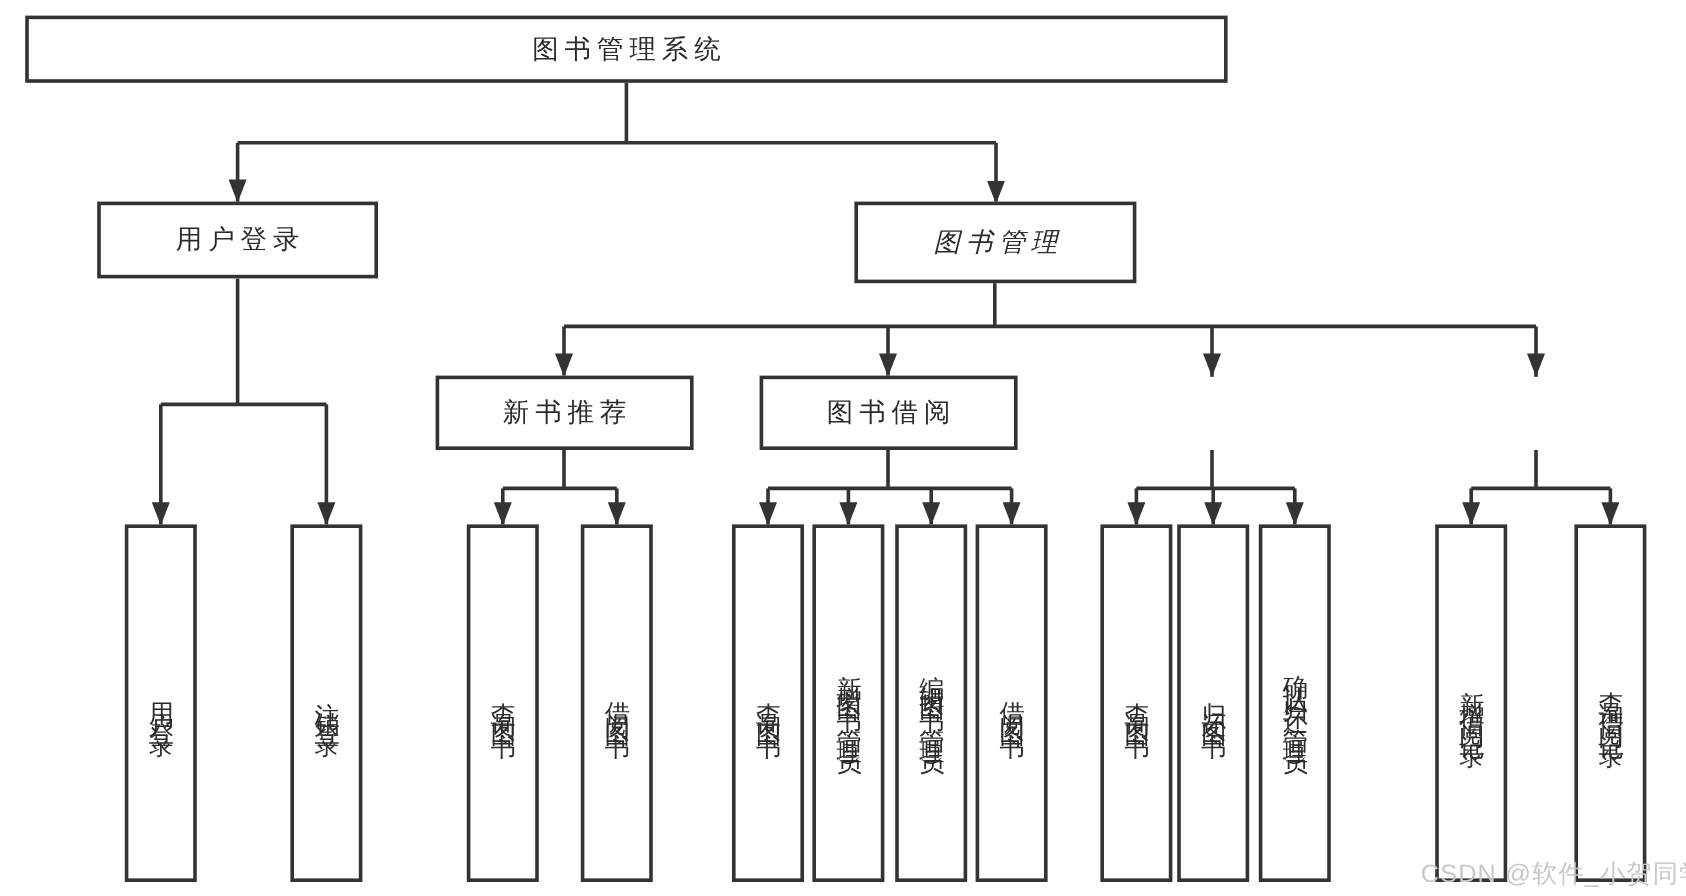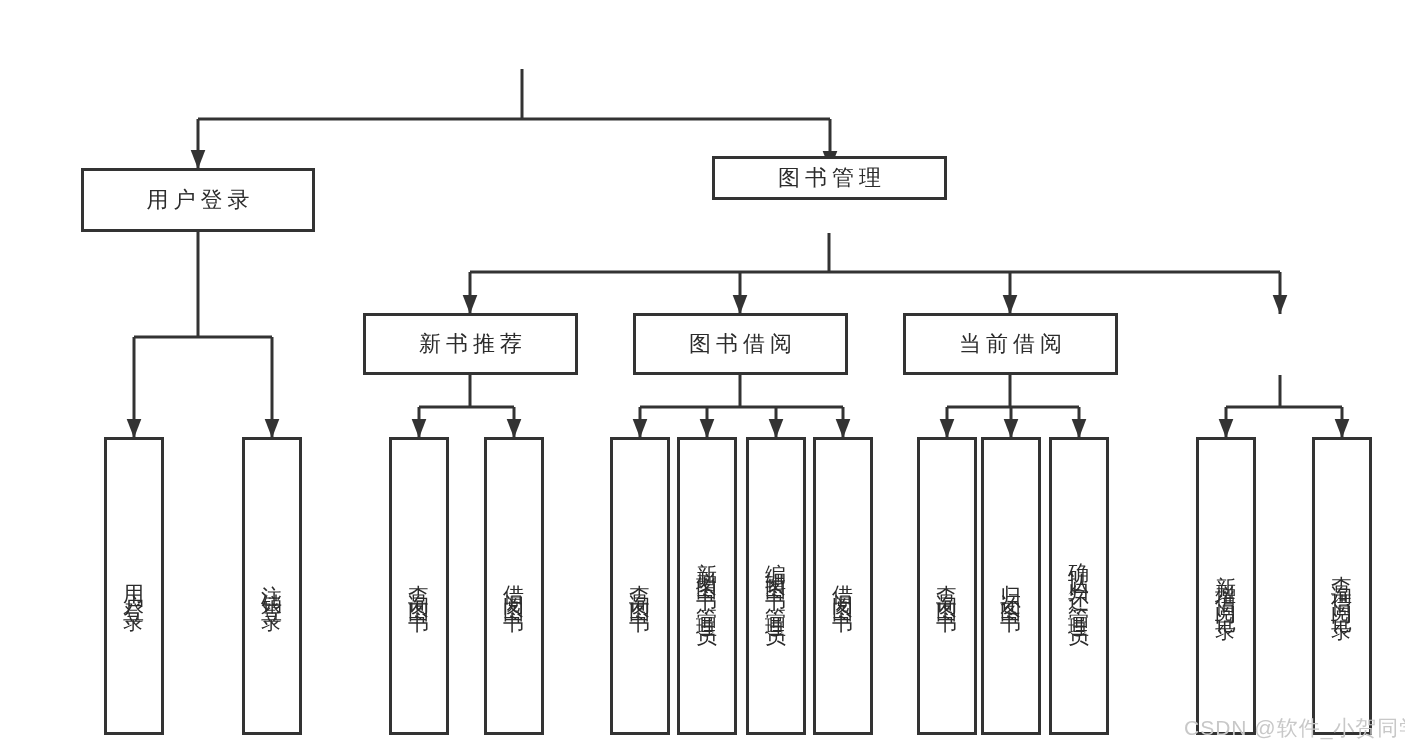--- a/index.html
+++ b/index.html
@@ -115,36 +115,36 @@
     </g>
 
     <g>
       <path d="M1280 375 V407"></path>
       <path d="M1226 407 H1342"></path>
       <line x1="1226" y1="407" x2="1226" y2="438" marker-end="url(#arrow)"></line>
       <line x1="1342" y1="407" x2="1342" y2="438" marker-end="url(#arrow)"></line>
     </g>
   </svg>
 
+  <div class="box" style="left:21px;top:13px;width:1002px;height:56px;">
+    <span class="hlbl">图书管理系统</span>
+  </div>
 
   <div class="box" style="left:81px;top:168px;width:234px;height:64px;">
     <span class="hlbl">用户登录</span>
   </div>
-  <div class="box" style="left:712px;top:156px;width:235px;height:44px;">
+  <div class="box" style="left:712px;top:168px;width:235px;height:68px;font-style:italic;">
     <span class="hlbl">图书管理</span>
   </div>
 
   <div class="box" style="left:633px;top:313px;width:215px;height:62px;">
     <span class="hlbl">图书借阅</span>
   </div>
   <div class="box" style="left:363px;top:313px;width:215px;height:62px;">
     <span class="hlbl">新书推荐</span>
-  </div>
-  <div class="box" style="left:903px;top:313px;width:215px;height:62px;">
-    <span class="hlbl">当前借阅</span>
   </div>
 
   <div class="box leaf" style="left:104px;">
     <span class="vlbl">用户登录</span>
   </div>
   <div class="box leaf" style="left:242px;">
     <span class="vlbl">注销登录</span>
   </div>
 
   <div class="box leaf" style="left:389px;">

